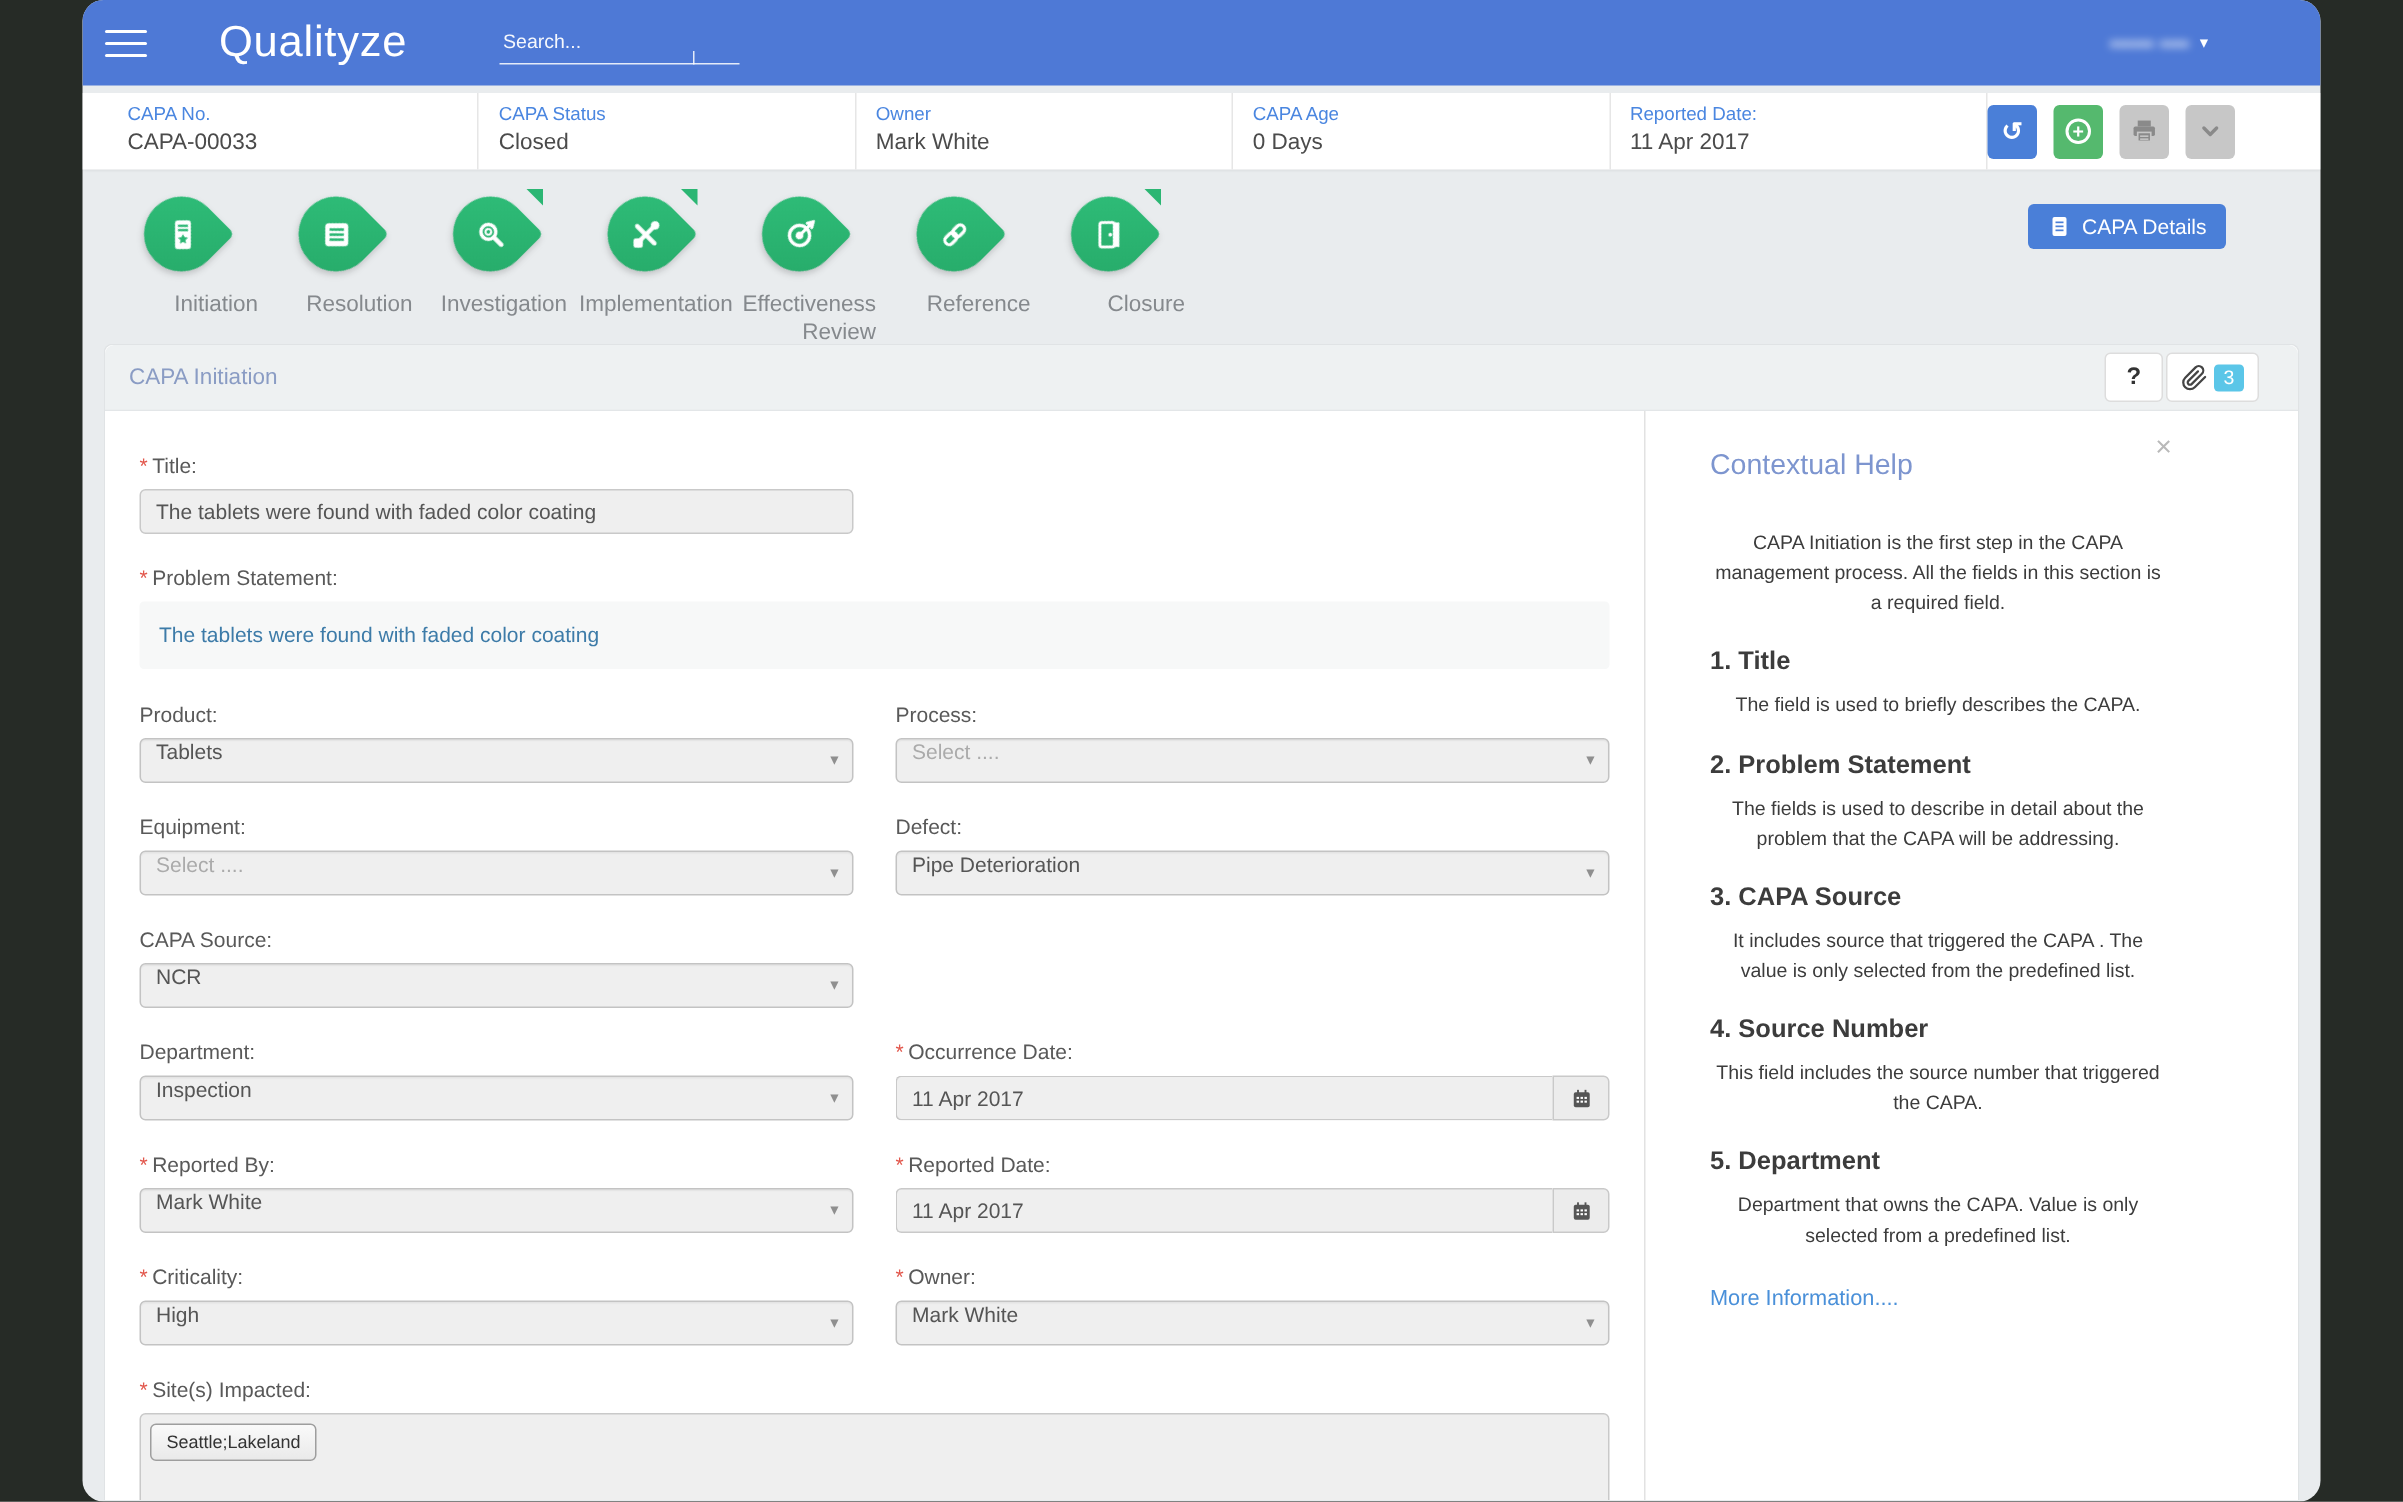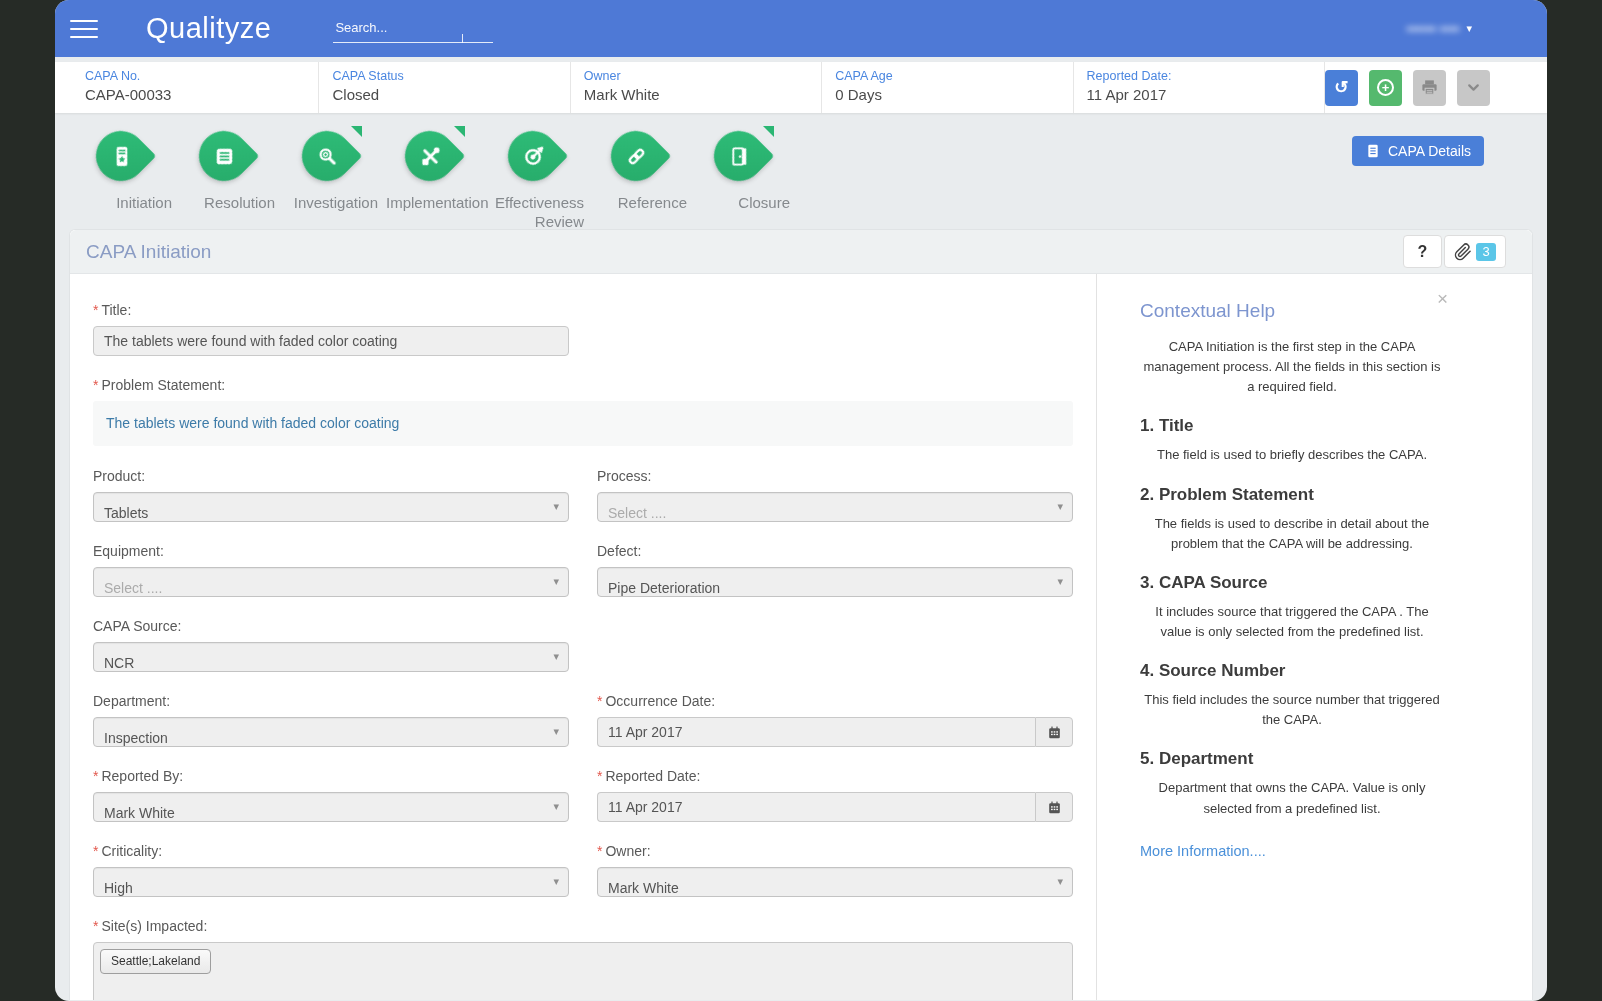--- a/index.html
+++ b/index.html
@@ -56,21 +56,21 @@
   .step-label { margin-top:9px; font-size:15px; color:#85898d; line-height:1.25; }
   .capa-details-btn { position:absolute; right:63px; top:23px; background:#4a7fd8; color:#fff;
           border:none; border-radius:4px; font-size:14px; padding:7px 13px; display:flex;
           align-items:center; gap:7px; cursor:pointer; }
 
   
   .panel { margin:0 14px; height:771px; background:#fff; border-radius:6px 6px 0 0;
            border:1px solid #e0e3e5; border-bottom:none; display:flex; flex-direction:column; }
   .panel-header { height:44px; background:#eef1f2; border-bottom:1px solid #e3e6e8;
            border-radius:6px 6px 0 0; display:flex; align-items:center; padding:0 26px 0 16px; }
-  .panel-title { font-size:19px; color:#8a9cc4; }
+  .panel-title { font-size:15px; color:#8a9cc4; }
   .ph-actions { margin-left:auto; display:flex; gap:2px; }
   .pbtn { height:33px; background:#fff; border:1px solid #ddd; border-radius:4px; display:flex;
           align-items:center; justify-content:center; cursor:pointer; }
   .pbtn.q { width:39px; font-size:16px; font-weight:bold; color:#333; }
   .pbtn.clip { width:62px; gap:4px; }
   .clip-count { background:#5bc6e8; color:#fff; font-size:13px; border-radius:3px;
           padding:1px 6px 2px; }
 
   .panel-body { flex:1; display:flex; overflow:hidden; }
 
@@ -79,39 +79,39 @@
   .f-label { font-size:14px; color:#595959; margin-bottom:8px; }
   .req { color:#e2574c; margin-right:3px; }
   .txt-input { width:476px; height:30px; background:#efefef; border:1px solid #c9c9c9; border-radius:4px;
           font-family:inherit; font-size:14px; color:#555; padding:0 10px; outline:none; }
   .field { margin-bottom:21px; }
   .ps-box { width:980px; background:#f7f8f8; border-radius:3px; padding:14px 13px 15px;
           font-size:14px; color:#3d7ba8; margin-bottom:22px; }
   .grid-row { display:flex; gap:28px; margin-bottom:21px; }
   .col { width:476px; }
   .select { position:relative; height:30px; background:#efefef; border:1px solid #c3c3c3; border-radius:4px;
-          box-shadow:inset 0 1px 1px rgba(0,0,0,.05); display:flex; align-items:flex-end;
+          box-shadow:inset 0 1px 1px rgba(0,0,0,.05); display:flex; align-items:flex-start;
           padding:0 26px 0 10px; font-size:14px; color:#555; cursor:pointer; }
   .select .caret { position:absolute; right:9px; top:7px; color:#8f8f8f; font-size:11px; }
   .select.placeholder { color:#ababab; }
   .date-group { display:flex; width:476px; }
   .date-group input { flex:1; height:30px; background:#efefef; border:1px solid #c9c9c9;
           border-right:none; border-radius:4px 0 0 4px; font-family:inherit; font-size:14px;
           color:#555; padding:0 10px; outline:none; }
   .date-addon { width:38px; height:30px; background:#ececec; border:1px solid #c9c9c9;
           border-radius:0 4px 4px 0; display:flex; align-items:center; justify-content:center; cursor:pointer; }
   .sites-box { width:980px; height:64px; background:#efefef; border:1px solid #c9c9c9; border-radius:4px;
           padding:6px; cursor:text; }
   .chip { display:inline-block; background:linear-gradient(#fafafa,#e9e9e9); border:1px solid #9e9e9e;
           border-radius:4px; padding:4px 10px 5px; font-size:12px; color:#333; }
 
   
   .help-panel { flex:1; border-left:1px solid #e2e2e2; position:relative; padding:26px 88px 0 43px; }
   .help-close { position:absolute; top:14px; right:84px; font-size:19px; color:#b9b9b9; cursor:pointer; }
-  .help-title { font-size:19px; color:#7d95cf; margin-bottom:15px; }
+  .help-title { font-size:19px; color:#7d95cf; margin-bottom:30px; }
   .help-p { font-size:13px; color:#3c3c3c; line-height:1.55;text-align:center; }
   .help-h { font-size:17px; font-weight:bold; color:#3c3c3c; margin:19px 0 9px; }
   .help-link { display:inline-block; margin-top:24px; font-size:14.5px; color:#4a90d9; cursor:pointer; text-decoration:none; }
 </style>
 </head>
 <body>
 
 <div class="screen">
 
   <div class="navbar">

